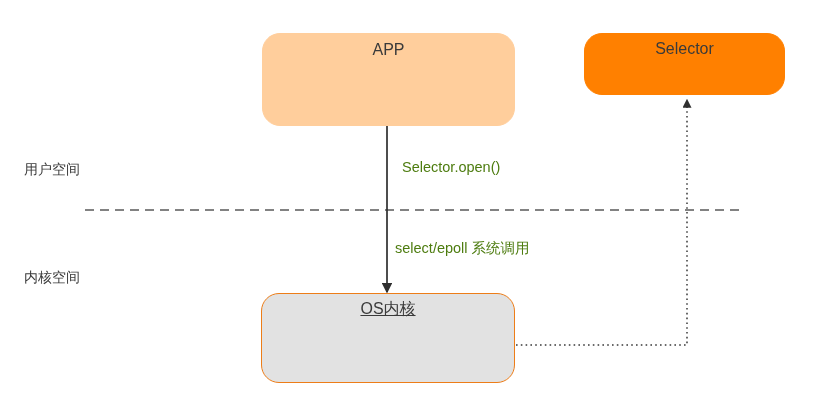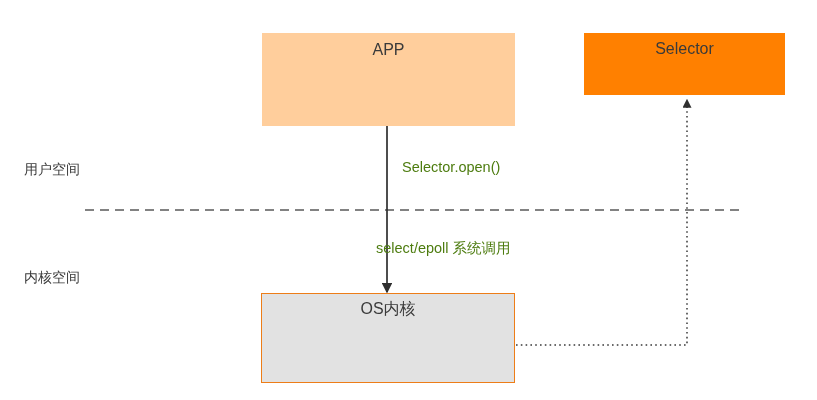--- a/index.html
+++ b/index.html
@@ -14,21 +14,21 @@
     height: 400px;
     background: #ffffff;
     overflow: hidden;
     font-family: "Liberation Sans", "DejaVu Sans", sans-serif;
   }
 
   
   .box {
     position: absolute;
     box-sizing: border-box;
-    border-radius: 0;
+    border-radius: 18px;
   }
   .box-label {
     position: absolute;
     left: 0;
     right: 0;
     text-align: center;
     color: #3a3a3a;
     font-size: 16px;
     line-height: 18px;
     white-space: nowrap;
@@ -70,21 +70,21 @@
 
   
   #kernel-box {
     left: 261px;
     top: 293px;
     width: 254px;
     height: 90px;
     background: #e2e2e2;
     border: 1.6px solid #ed7d18;
   }
-  #kernel-box .box-label { top: 6px; }
+  #kernel-box .box-label { top: 6px; text-decoration: underline; }
 
   
   .region-label {
     position: absolute;
     color: #3a3a3a;
     font-size: 14px;
     line-height: 18px;
     white-space: nowrap;
   }
   #user-space-label   { left: 24px; top: 160px; }
@@ -92,21 +92,21 @@
 
   
   .edge-label {
     position: absolute;
     color: #4d7c0f;
     font-size: 14.5px;
     line-height: 18px;
     white-space: nowrap;
   }
   #open-call-label   { left: 402px; top: 158px; }
-  #syscall-label     { left: 376px; top: 239px; text-align: center; }
+  #syscall-label     { left: 395px; top: 239px; text-align: center; }
 
   
   #edges {
     position: absolute;
     left: 0;
     top: 0;
     width: 817px;
     height: 400px;
     pointer-events: none;
   }

